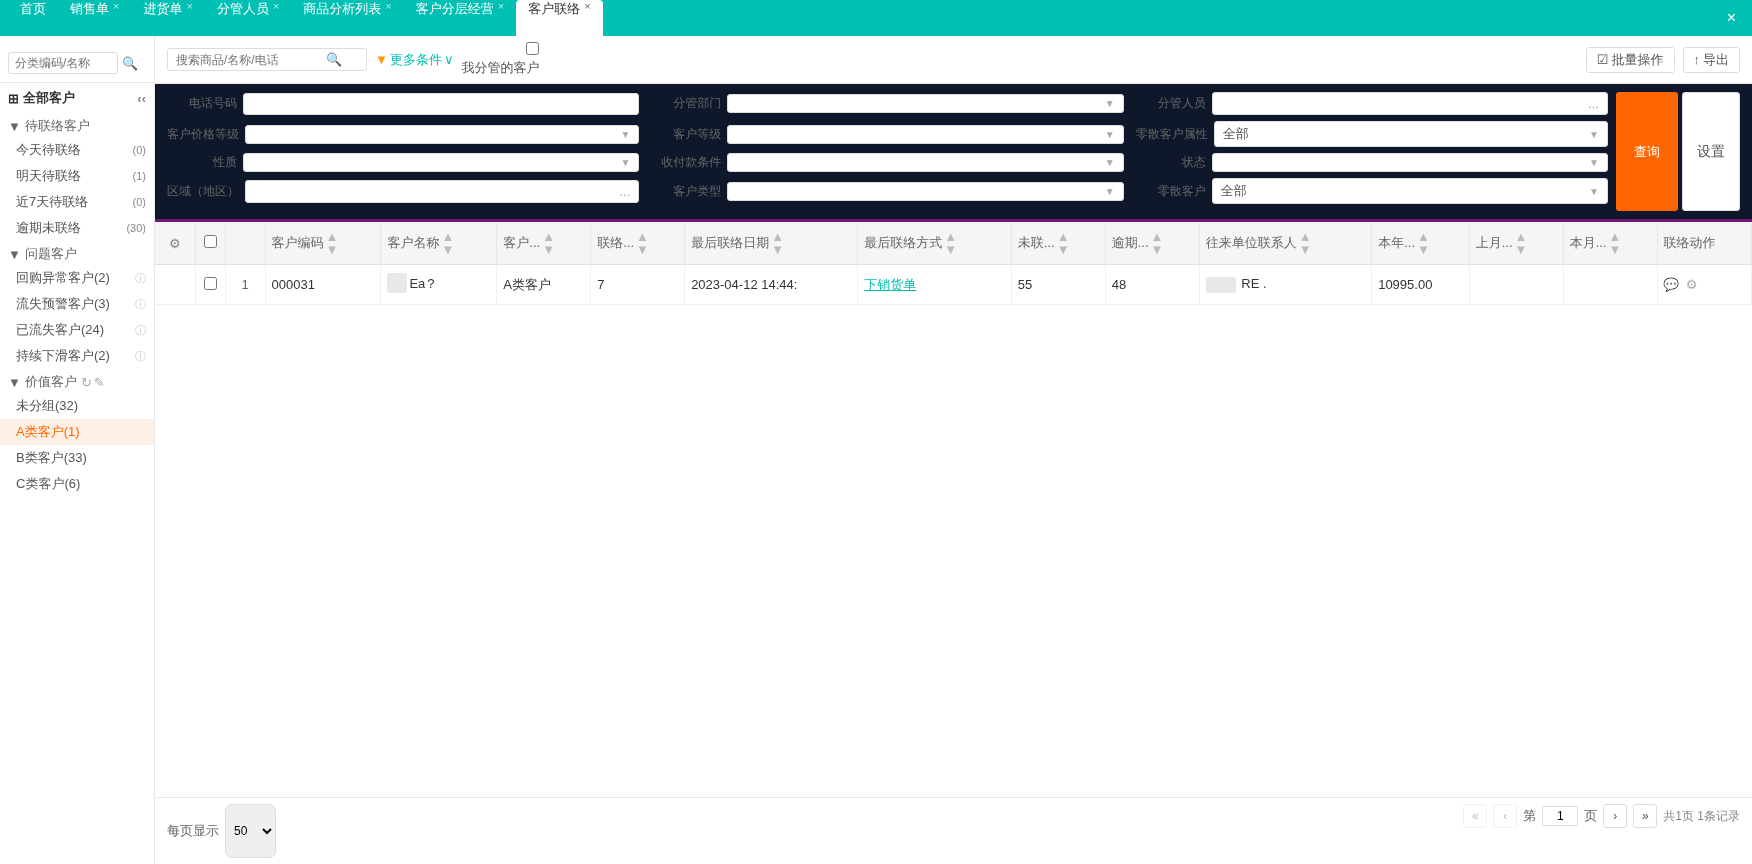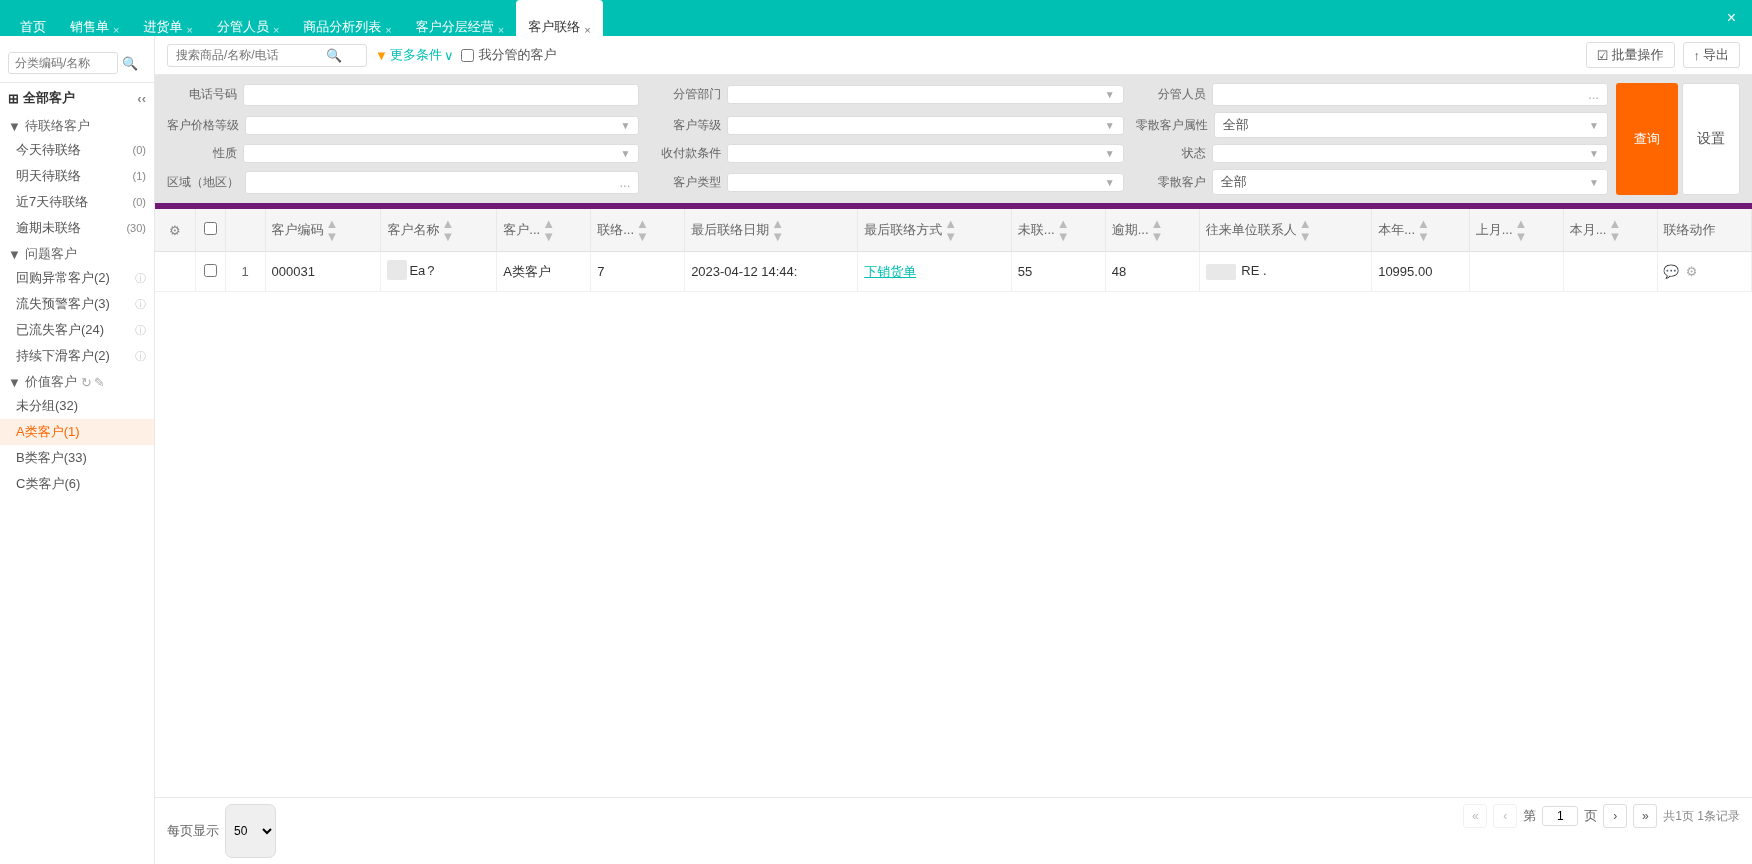--- a/index.html
+++ b/index.html
@@ -7,21 +7,21 @@
 
     
     .top-nav {
       display: flex; align-items: center;
       background: #00bfb3;
       height: 36px;
       padding: 0 8px;
       color: white;
     }
     .top-nav .nav-item {
-      display: flex; align-items: flex-end;
+      display: flex; align-items: flex-start;
       padding: 0 12px;
       height: 36px;
       cursor: pointer;
       font-size: 13px;
       color: white;
       white-space: nowrap;
     }
     .top-nav .nav-item.active {
       background: white;
       color: #333;
@@ -145,24 +145,25 @@
       width: 160px;
     }
     .filter-more {
       display: flex; align-items: center;
       color: #00bfb3;
       cursor: pointer;
       font-size: 12px;
       gap: 2px;
     }
     .filter-checkbox {
-      display: flex; align-items: center;
+      display: flex; align-items: flex-end;
       gap: 4px;
       font-size: 12px;
       color: #555;
+      flex-direction: column;
     }
     .top-actions {
       margin-left: auto;
       display: flex; align-items: center; gap: 8px;
     }
     .btn-batch {
       border: 1px solid #ddd;
       background: white;
       color: #555;
       padding: 3px 10px;
@@ -177,30 +178,30 @@
       color: #555;
       padding: 3px 10px;
       border-radius: 3px;
       cursor: pointer;
       font-size: 12px;
       display: flex; align-items: center; gap: 3px;
     }
 
     
     .advanced-filter {
-      background: #e5e5e5;
-      border-bottom: 6px solid #701a75;
+      background: #0f172a;
+      border-bottom: 3px solid #701a75;
       padding: 8px 12px;
     }
     .filter-row {
       display: flex; align-items: center;
       margin-bottom: 6px;
       gap: 12px;
     }
-    .filter-row:last-child { margin-bottom: 0; }
+    .filter-row:last-child { margin-bottom: 7px; }
     .filter-field {
       display: flex; align-items: center;
       flex: 1;
       gap: 6px;
     }
     .filter-label {
       color: #666;
       font-size: 12px;
       white-space: nowrap;
       min-width: 70px;

